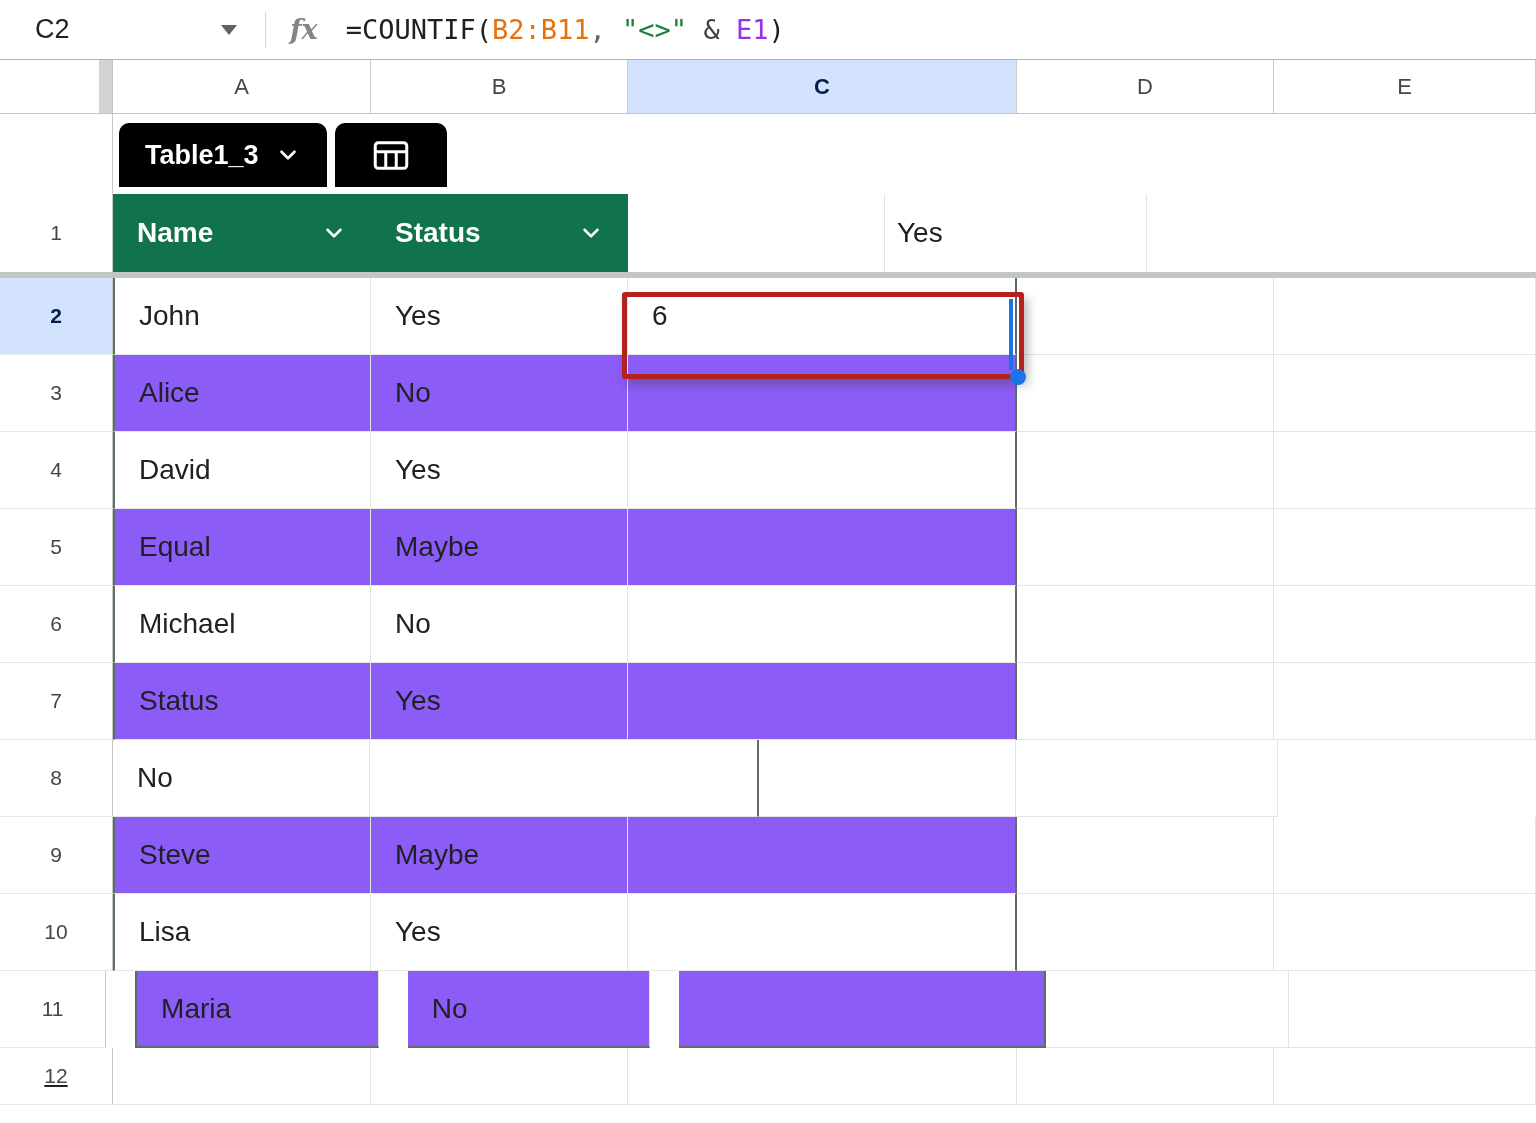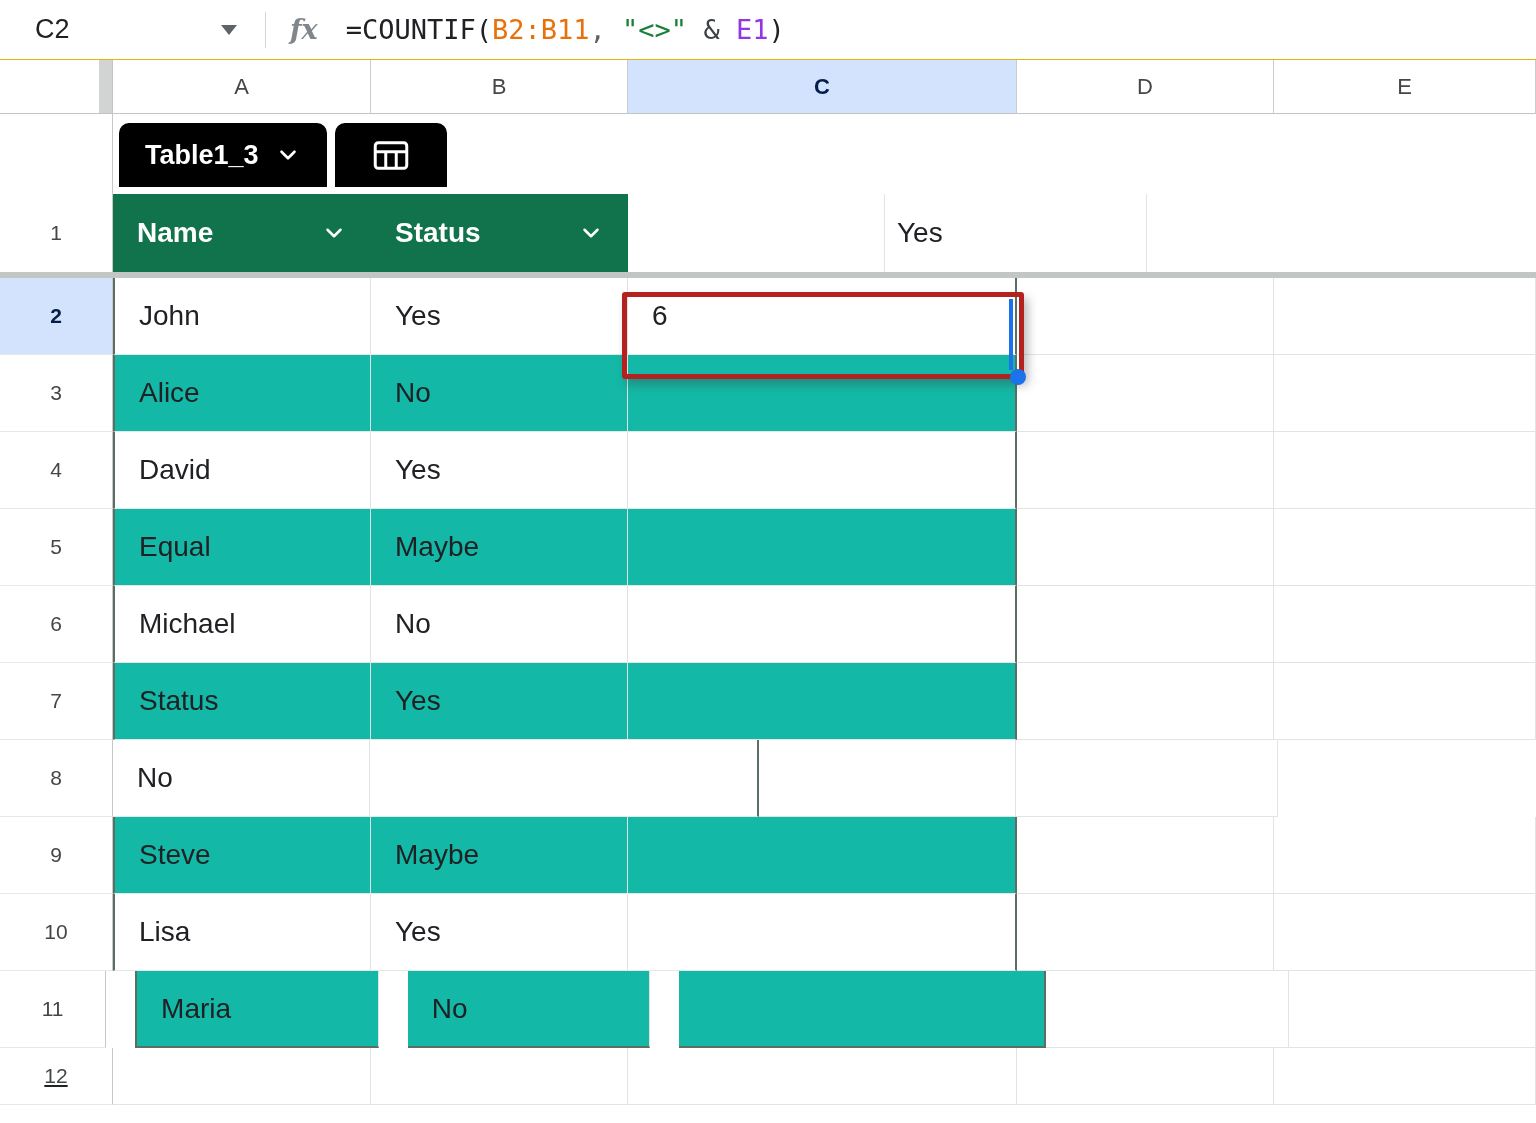--- a/index.html
+++ b/index.html
@@ -57,21 +57,21 @@
   .row1 .cell{border-bottom:none;}
   .cell-e1{padding-left:12px;}
 
   
   .freeze{height:6px;background:#c2c6c4;width:100%;}
 
   
   .tcell{border-right:1px solid #dfe4e0;border-bottom:1px solid #e4e8e5;}
   .t-left{border-left:2px solid #5b6e63;}
   .t-right{border-right:2px solid #5b6e63;}
-  .srow.alt .tcell{background:#14b8a6;}
+  .srow.alt .tcell{background:#8b5cf6;}
   .last-trow .tcell{border-bottom:2px solid #5b6e63;margin-left:29px;}
 
   
   .sel-line{position:absolute;left:1009px;top:299px;width:4px;height:71px;background:#1a73e8;z-index:6;}
   .red-box{position:absolute;left:622px;top:292px;width:402px;height:87px;border:5px solid #b3221f;
     border-radius:3px;box-shadow:4px 6px 10px rgba(60,60,60,.35);z-index:5;pointer-events:none;}
   .fill-handle{position:absolute;left:1010px;top:369px;width:16px;height:16px;border-radius:50%;
     background:#1a73e8;z-index:7;cursor:crosshair;}
 
   svg{display:block;}

